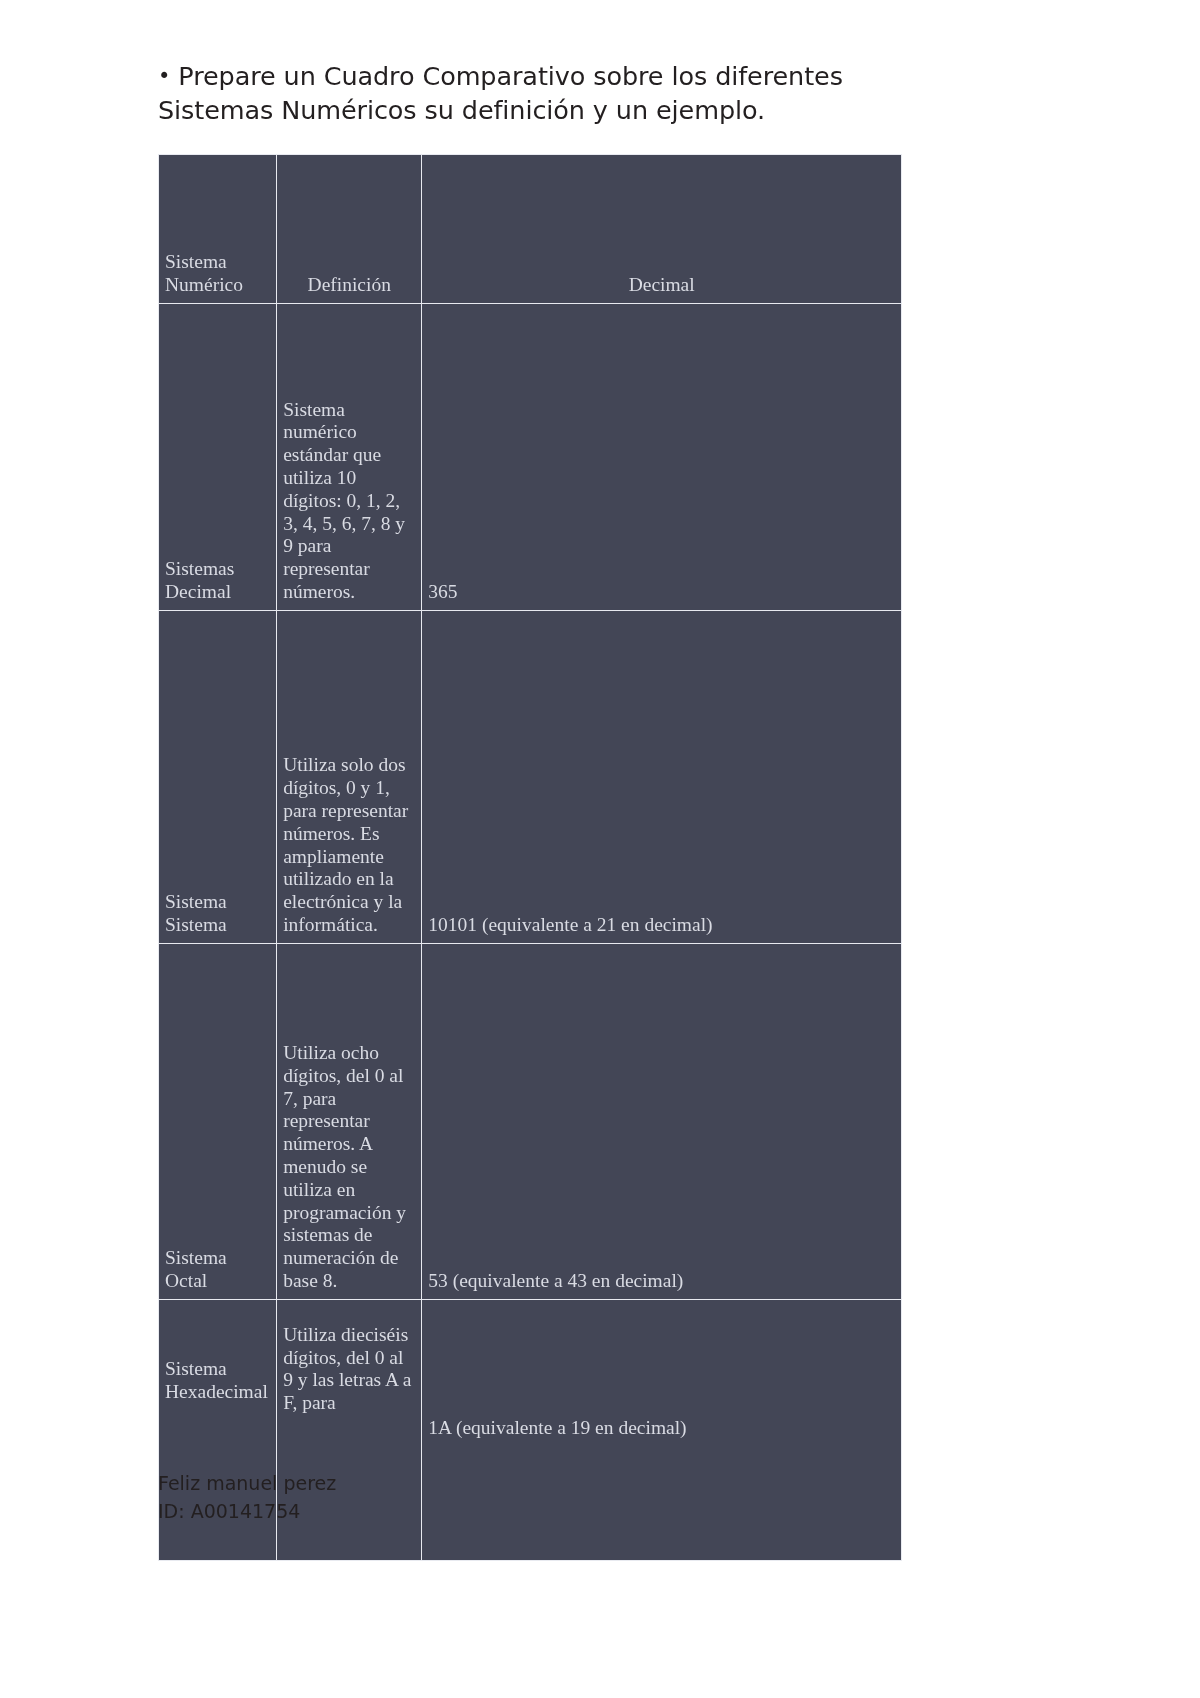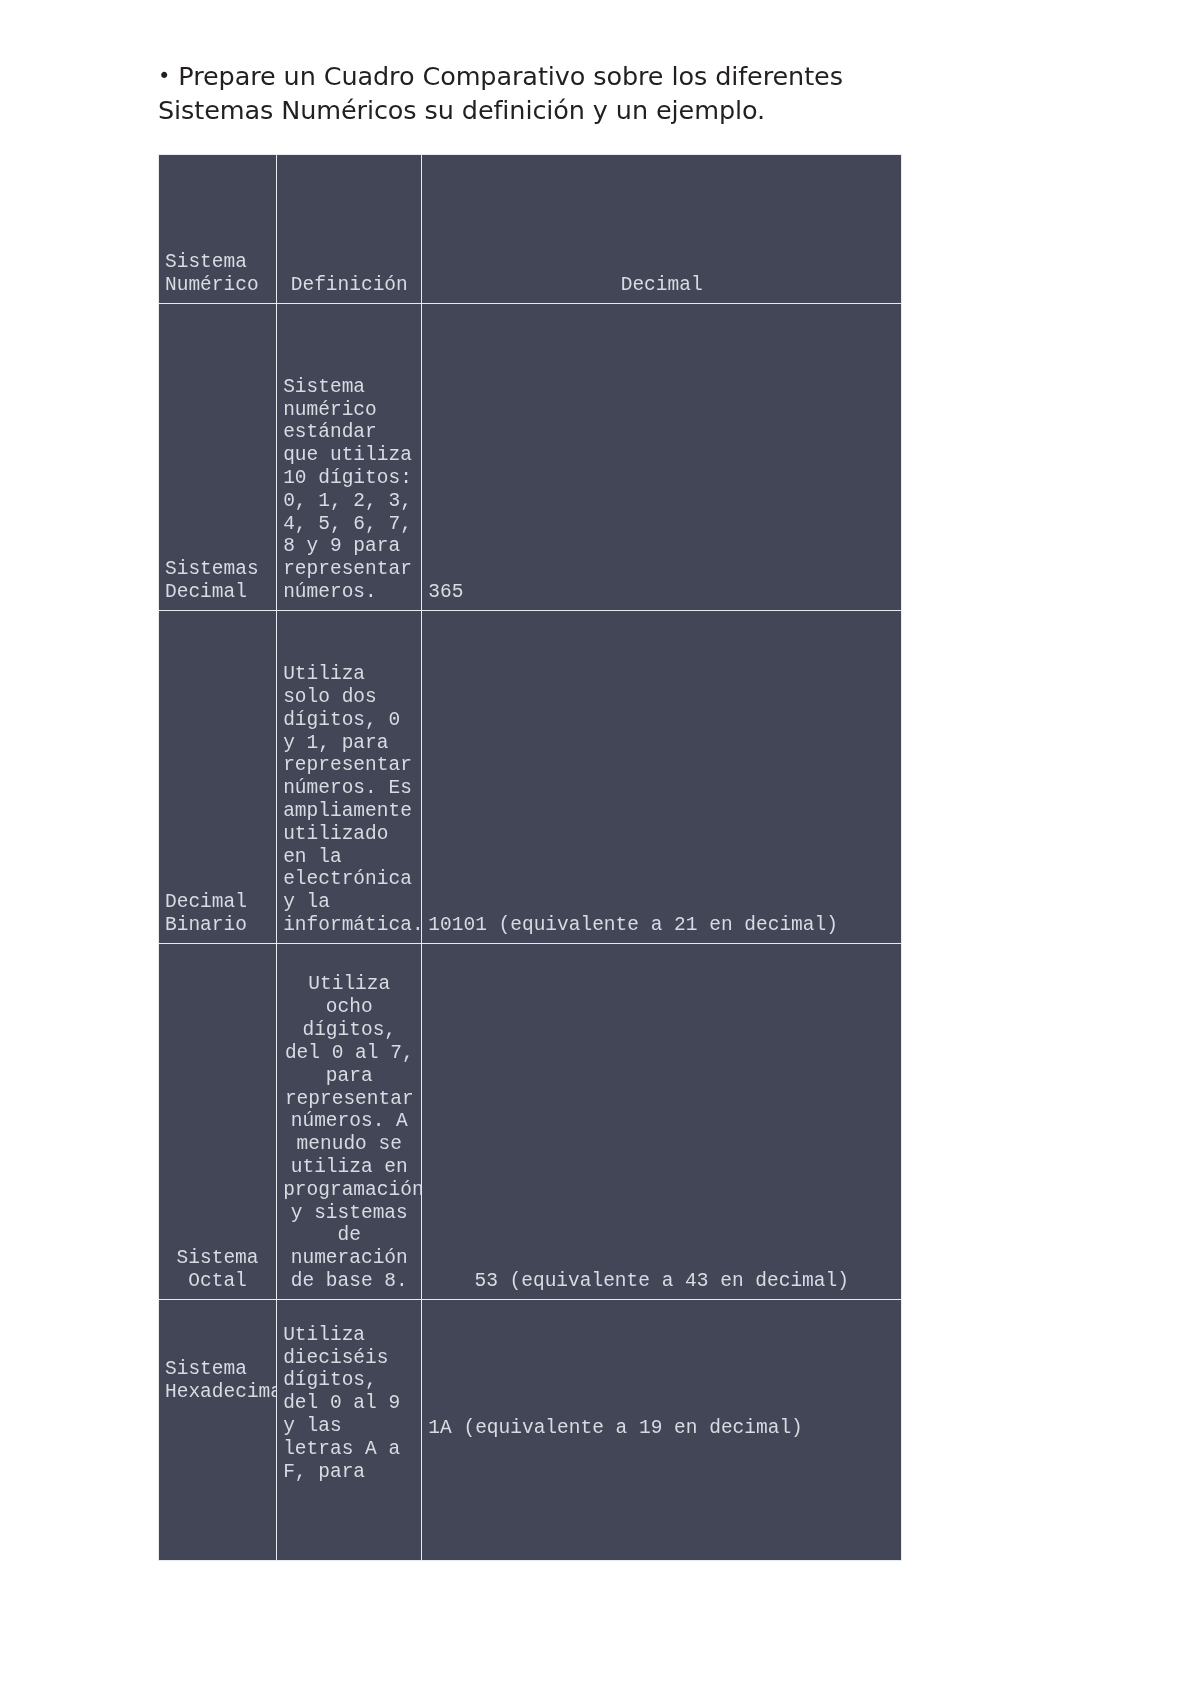--- a/index.html
+++ b/index.html
@@ -46,36 +46,36 @@
   }
   .cuadro td, .cuadro th {
     border: 1px solid #e8eaf0;
     background: #434656;
     color: #d9dbe3;
     vertical-align: bottom;
     padding: 4px 6px 6px 6px;
     font-weight: normal;
     font-size: 19.5px;
     line-height: 1.17;
-    font-family: Liberation Mono, monospace;
+    font-family: Liberation Serif, serif;
     overflow: hidden;
   }
   .col-sistema { width: 118px; }
   .col-def     { width: 145px; }
   .col-ej      { width: 479px; }
 
   thead td { vertical-align: bottom; }
   .hdr-row td { height: 138px; }
   .hdr-sistema { text-align: left; padding-bottom: 60px; }
   .hdr-def     { text-align: center; padding-bottom: 60px; }
   .hdr-ej      { text-align: center; padding-bottom: 60px; }
 
   .r1 td { height: 296px; }
   .r2 td { height: 322px; }
-  .r3 td { height: 345px; text-align: center; }
+  .r3 td { height: 345px; }
   .r4 td { height: 196px; }
 
   .r4 .defcell { vertical-align: top; padding-top: 24px; }
   .r4 .sistemacell { vertical-align: top; padding-top: 58px; }
   .r4 .ejcell { vertical-align: middle; }
 
   .footer {
     position: absolute;
     left: 158px;
     top: 1470px;
@@ -106,31 +106,35 @@
         <td class="hdr-ej">Decimal</td>
       </tr>
     </thead>
     <tbody>
       <tr class="r1">
         <td class="sistemacell">Sistemas Decimal</td>
         <td class="defcell">Sistema numérico estándar que utiliza 10 dígitos: 0, 1, 2, 3, 4, 5, 6, 7, 8 y 9 para representar números.</td>
         <td class="ejcell">365</td>
       </tr>
       <tr class="r2">
-        <td class="sistemacell">Decimal Binario</td>
+        <td class="sistemacell">Sistema Sistema</td>
         <td class="defcell">Utiliza solo dos dígitos, 0 y 1, para representar números. Es ampliamente utilizado en la electrónica y la informática.</td>
         <td class="ejcell">10101 (equivalente a 21 en decimal)</td>
       </tr>
       <tr class="r3">
         <td class="sistemacell">Sistema Octal</td>
         <td class="defcell">Utiliza ocho dígitos, del 0 al 7, para representar números. A menudo se utiliza en programación y sistemas de numeración de base 8.</td>
         <td class="ejcell">53 (equivalente a 43 en decimal)</td>
       </tr>
       <tr class="r4">
         <td class="sistemacell">Sistema Hexadecimal</td>
         <td class="defcell">Utiliza dieciséis dígitos, del 0 al 9 y las letras A a F, para</td>
         <td class="ejcell">1A (equivalente a 19 en decimal)</td>
       </tr>
     </tbody>
   </table>
 
+  <div class="footer">
+    <div>Feliz manuel perez</div>
+    <div>ID: A00141754</div>
+  </div>
 
 </div>
 
 </body></html>

